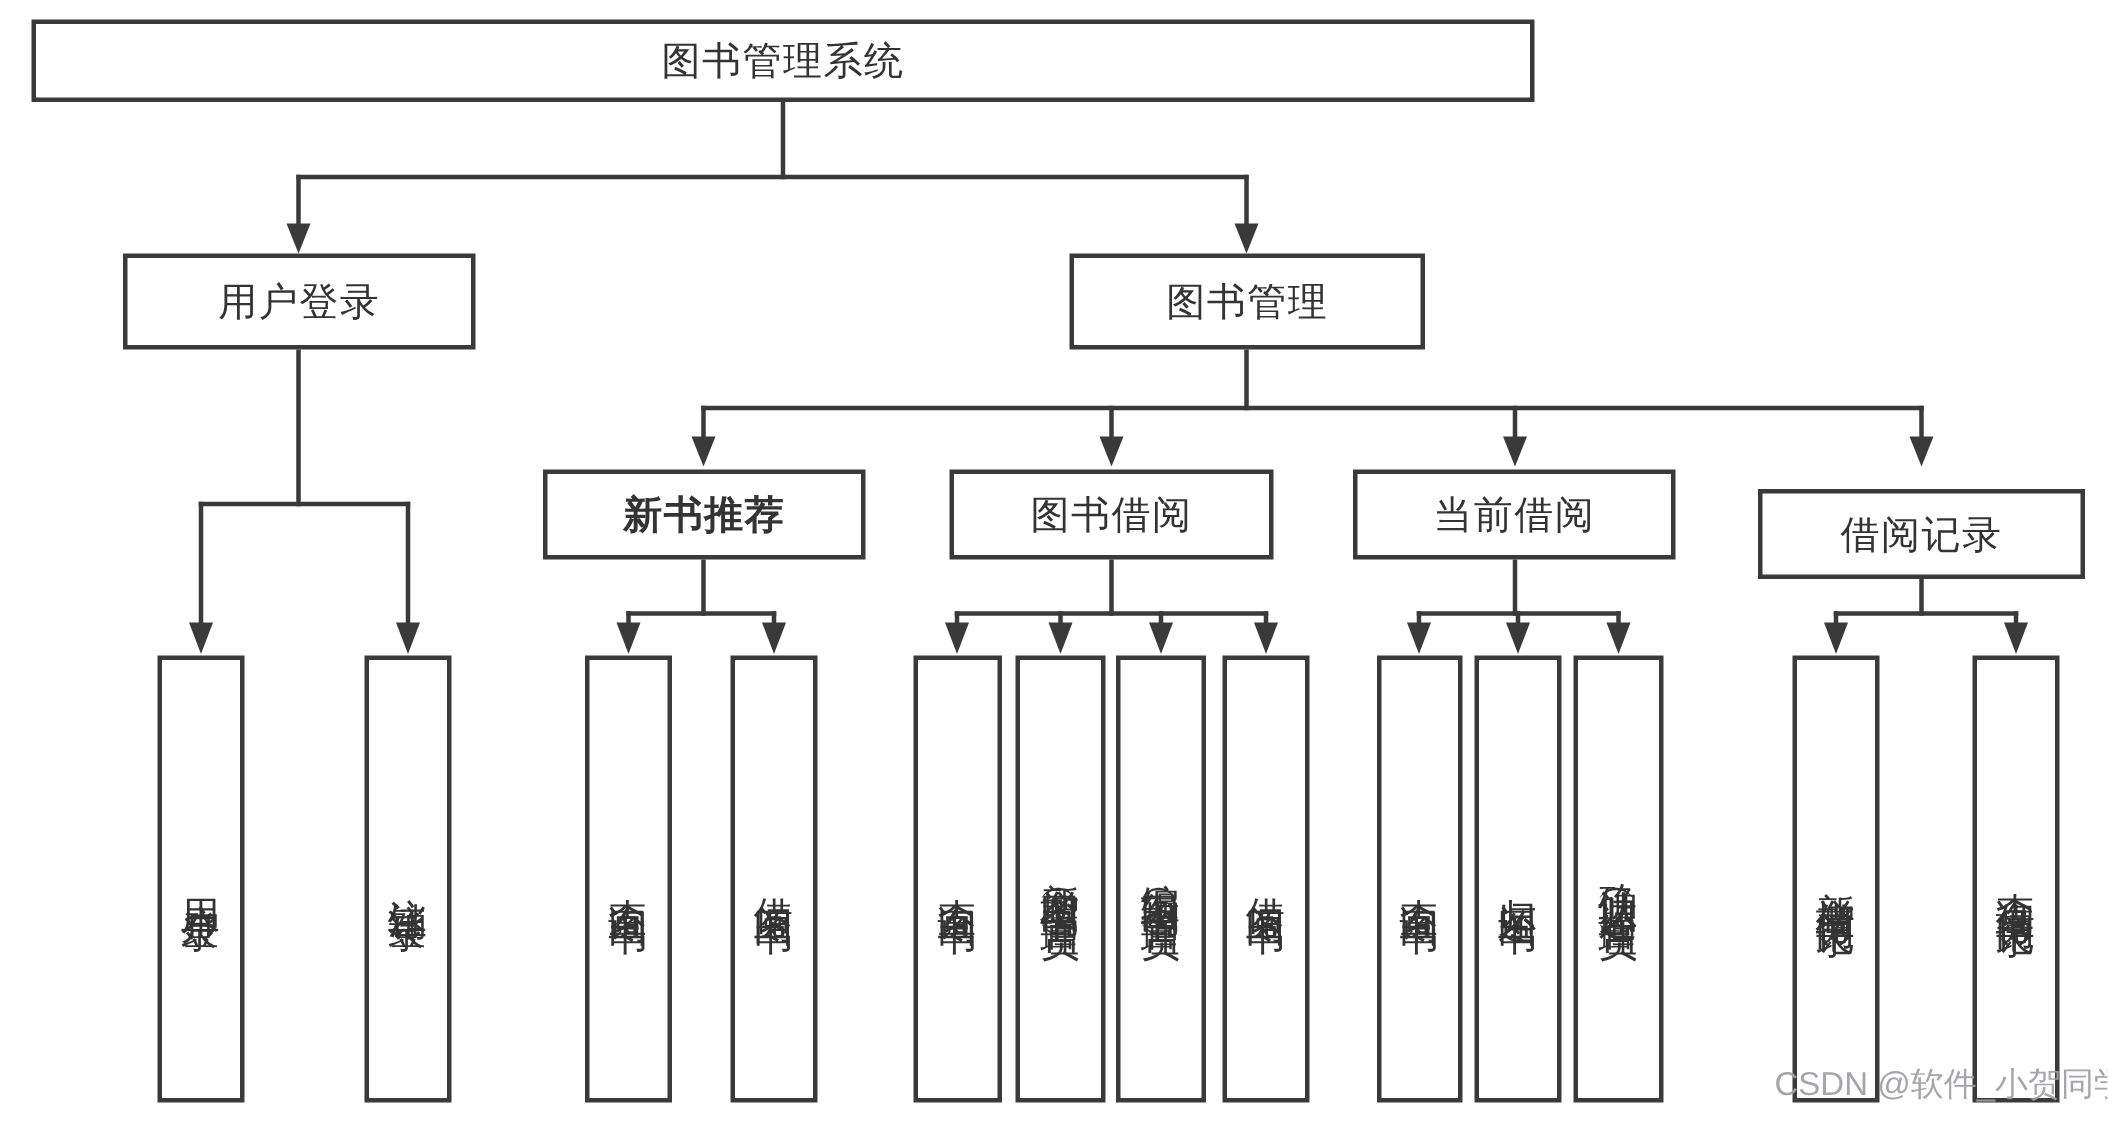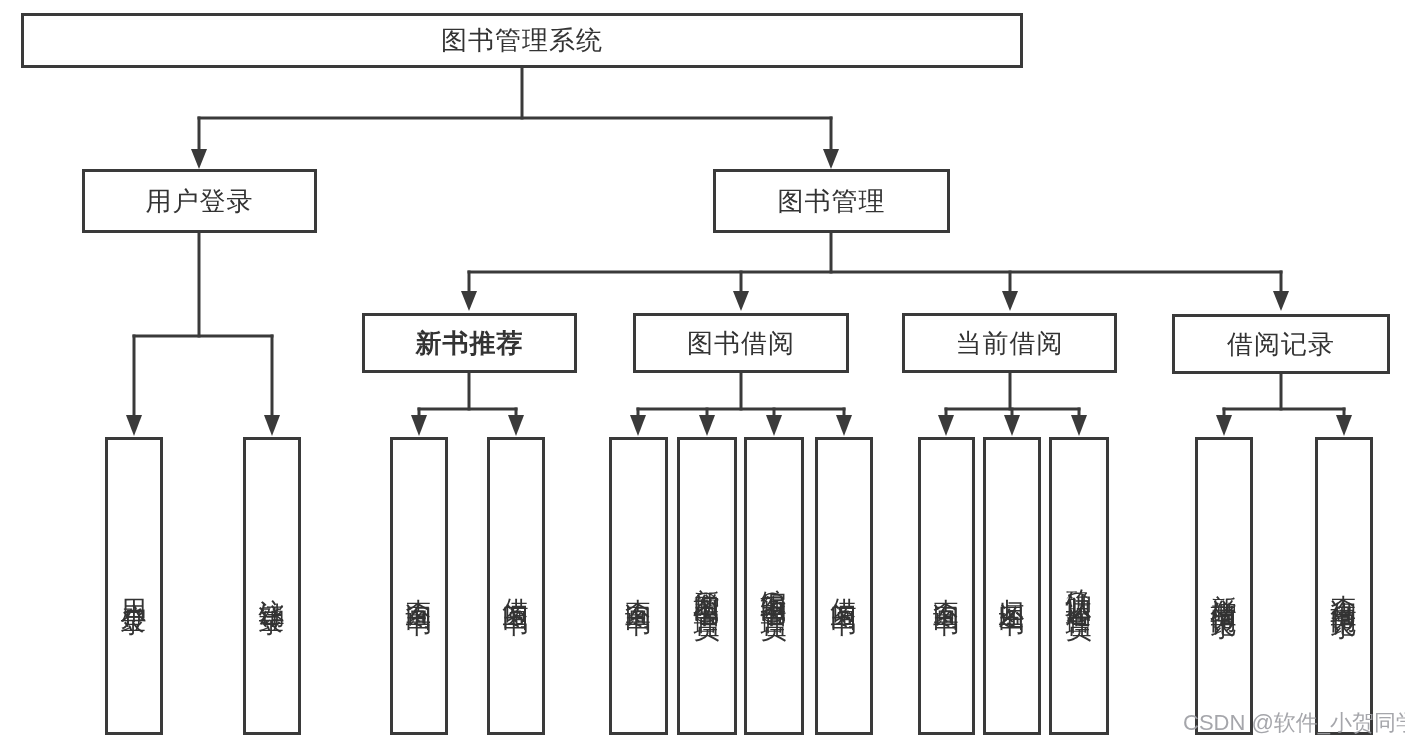--- a/index.html
+++ b/index.html
@@ -109,21 +109,21 @@
 
   <div class="node hbox" style="left:362px;top:313px;width:215px;height:60px;font-weight:bold;">
     <span class="label">新书推荐</span>
   </div>
   <div class="node hbox" style="left:633px;top:313px;width:216px;height:60px;">
     <span class="label">图书借阅</span>
   </div>
   <div class="node hbox" style="left:902px;top:313px;width:215px;height:60px;text-align:center;">
     <span class="label">当前借阅</span>
   </div>
-  <div class="node hbox" style="left:1172px;top:314px;width:218px;height:60px;justify-content:center;">
+  <div class="node hbox" style="left:1172px;top:326px;width:218px;height:60px;justify-content:center;">
     <span class="label">借阅记录</span>
   </div>
 
   <div class="node vbox" style="left:105px;top:437px;width:58px;height:298px;">
     <span class="label">用户登录</span>
   </div>
   <div class="node vbox" style="left:243px;top:437px;width:58px;height:298px;">
     <span class="label">注销登录</span>
   </div>
 

